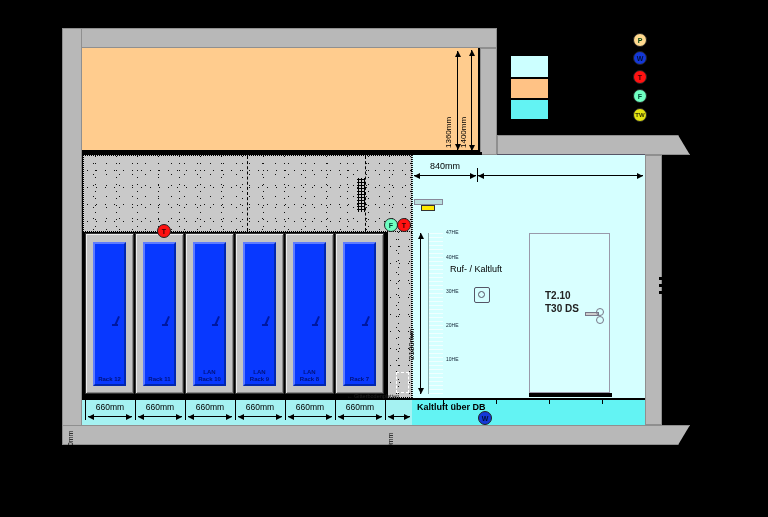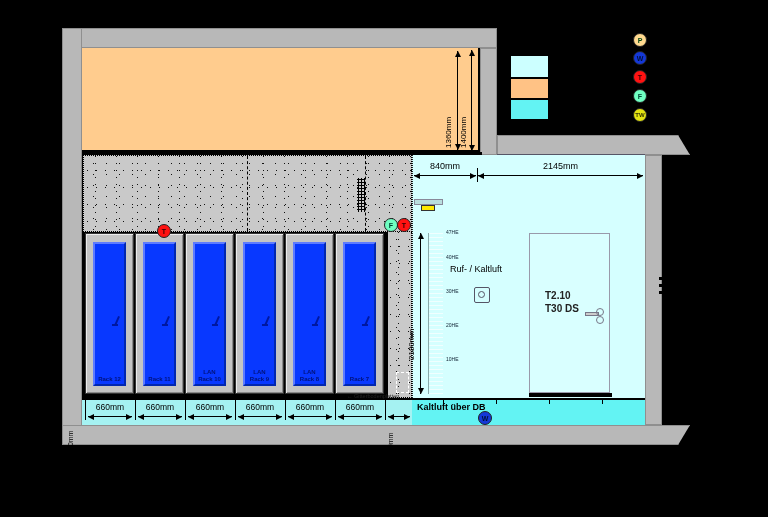--- a/index.html
+++ b/index.html
@@ -95,21 +95,20 @@
   <div class="abs" style="left:396px;top:372px;width:13px;height:21px;border:1px dashed #fff;"></div>
 
   <div class="coldroom" style="left:412px;top:155px;width:233px;height:243px;"></div>
   <div class="abs" style="left:82px;top:152px;width:400px;height:3px;background:#000;"></div>
   <div class="abs" style="left:497px;top:154px;width:148px;height:1px;background:#556;"></div>
 
   <div class="dim-h" style="left:414px;top:175px;width:62px;"></div>
   <div class="dim-h" style="left:478px;top:175px;width:165px;"></div>
   <div class="tick" style="left:477px;top:168px;height:14px;"></div>
   <div class="dlabel" style="left:413px;top:161px;width:64px;">840mm</div>
-  <div class="dlabel" style="left:478px;top:161px;width:165px;">2145mm</div>
 
   <div class="abs" style="left:414px;top:199px;width:29px;height:6px;background:#b9dede;border:1px solid #889;"></div>
   <div class="abs" style="left:421px;top:205px;width:14px;height:6px;background:#ffe900;border:1px solid #333;"></div>
 
   <div class="dim-v" style="left:420px;top:233px;height:161px;"></div>
   <div class="vtext" style="left:407px;top:270px;height:90px;">2180mm</div>
   <div class="ladder" style="left:428px;top:233px;height:161px;"></div>
   <div class="he" style="left:446px;top:229px;">47HE</div>
   <div class="he" style="left:446px;top:254px;">40HE</div>
   <div class="he" style="left:446px;top:288px;">30HE</div>

